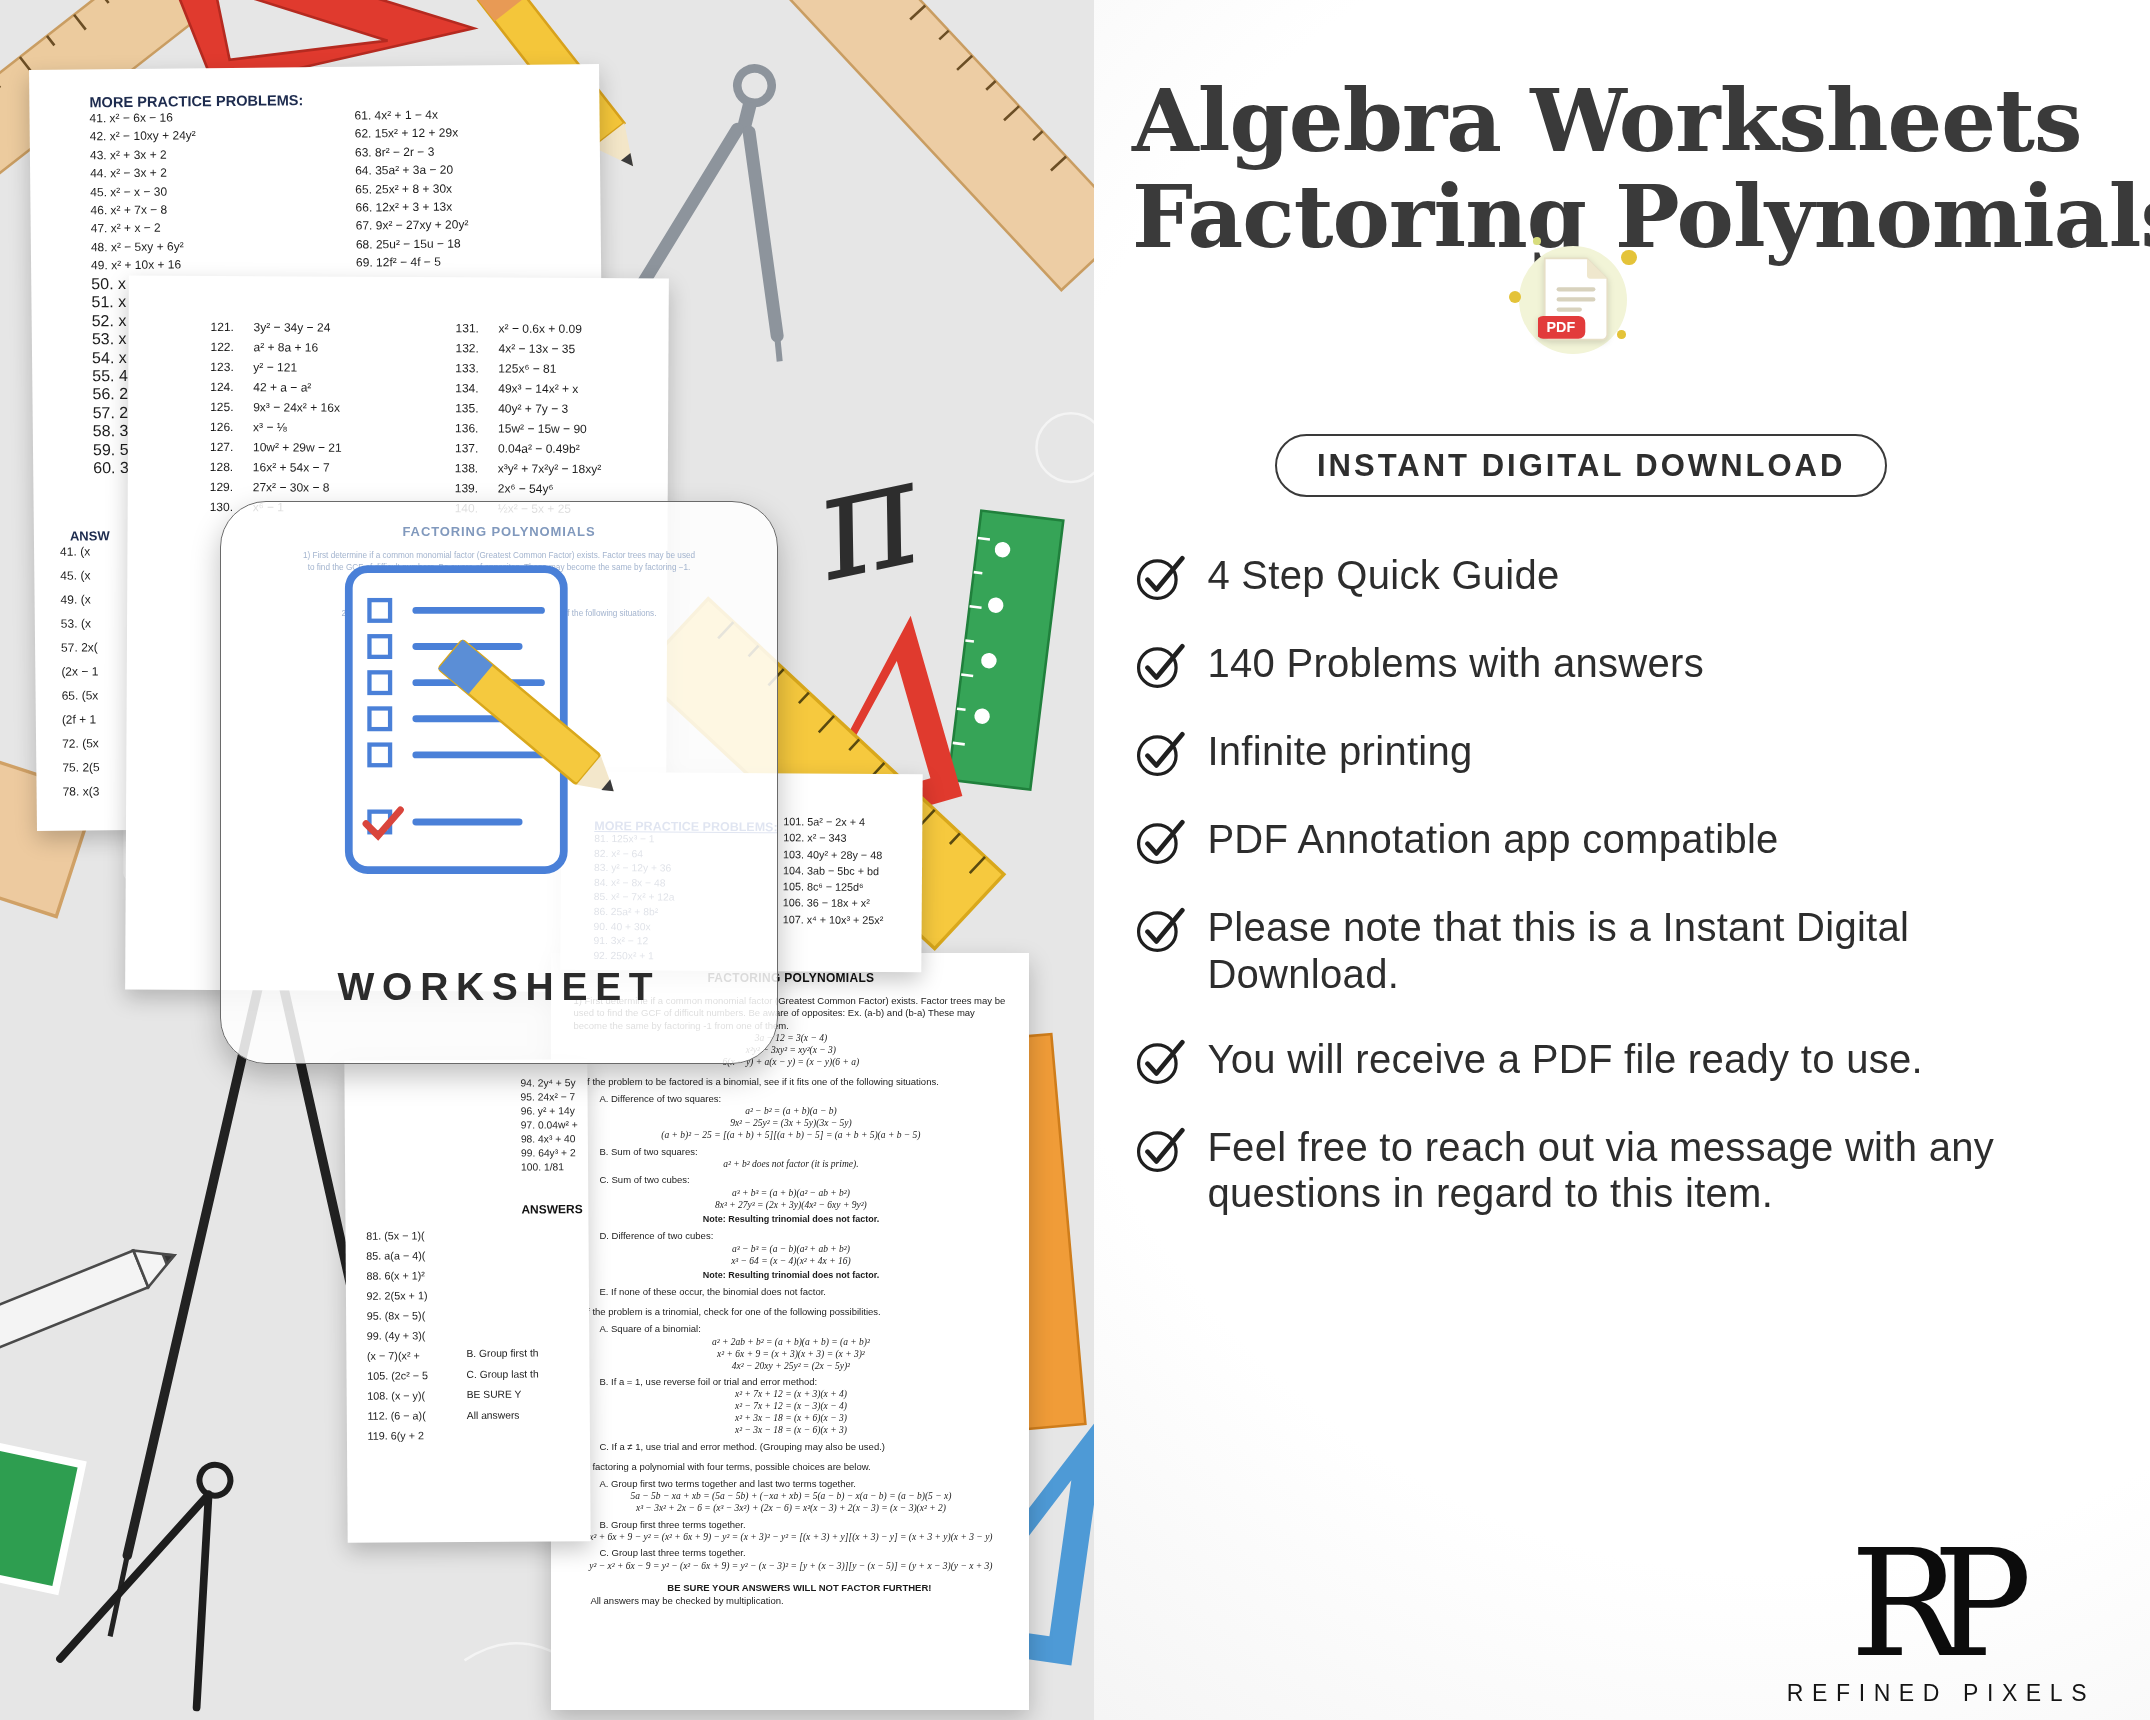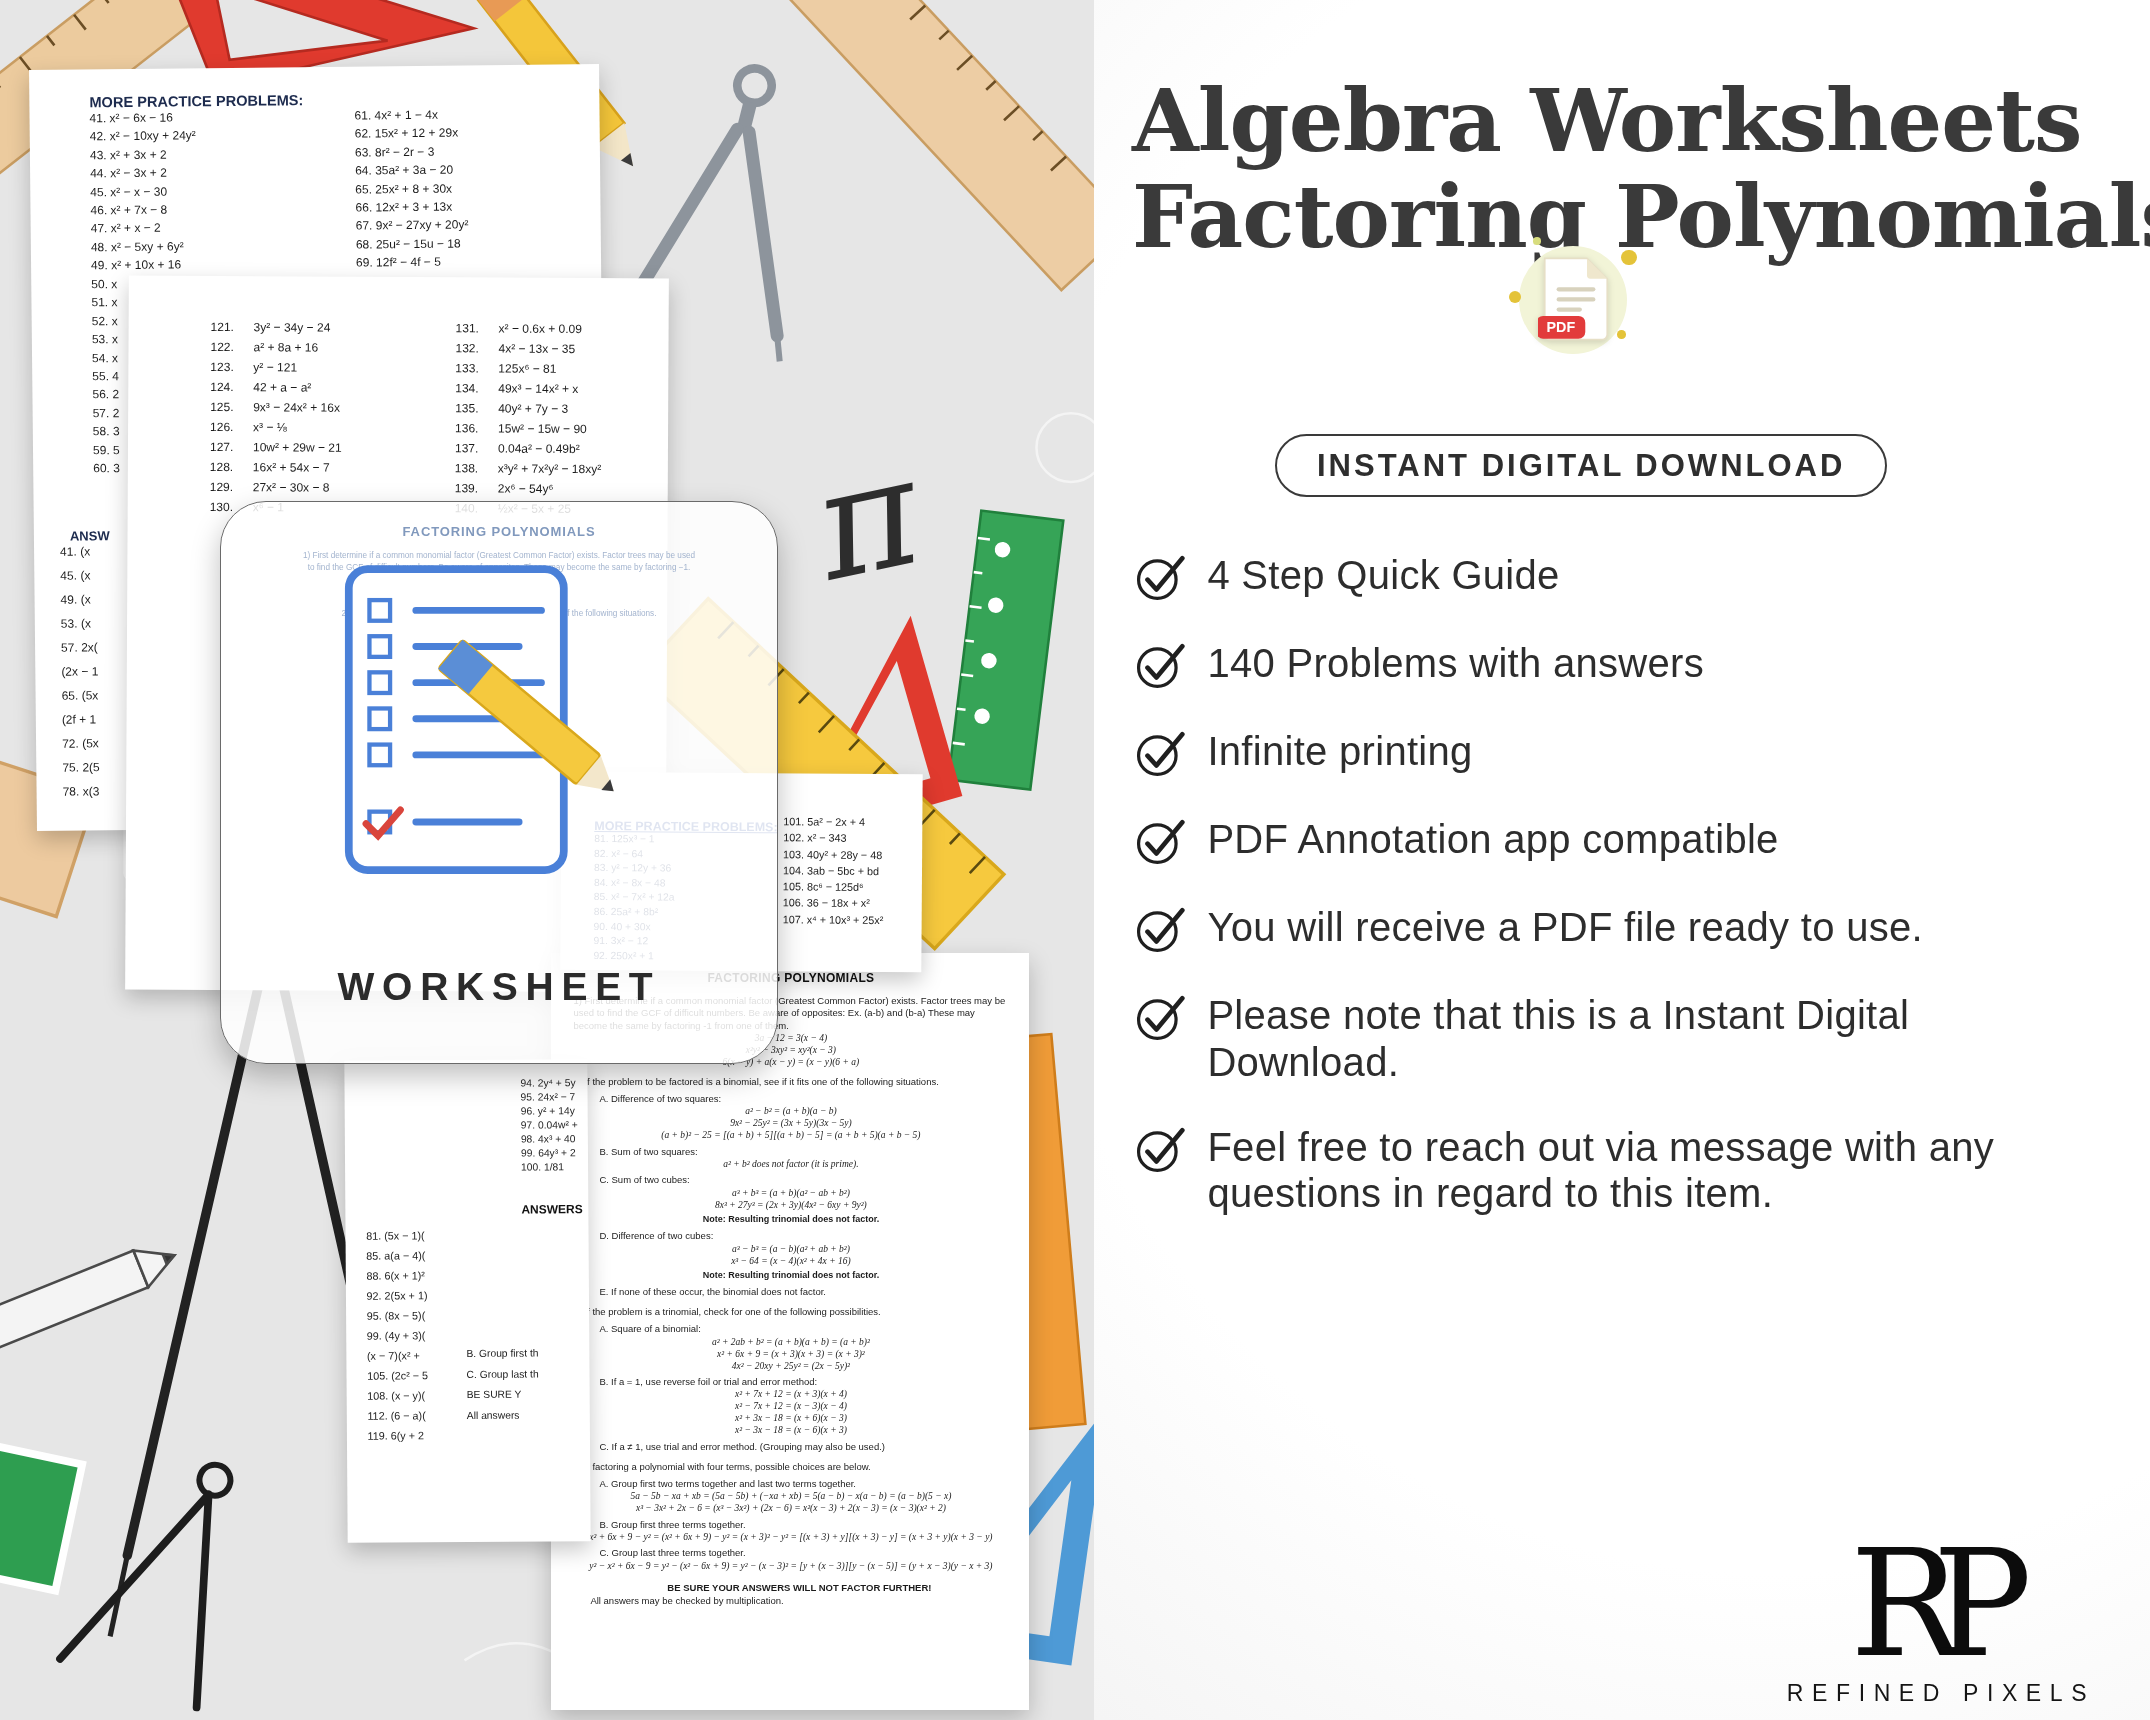--- a/index.html
+++ b/index.html
@@ -10,21 +10,21 @@
   .page{position:absolute;background:#fff;box-shadow:0 8.6px 22.4px rgba(0,0,0,.22);overflow:hidden;}
   .pageA{left:33px;top:67px;width:570px;height:761px;transform:rotate(-.6deg);z-index:1;}
   .pageB{left:127px;top:277px;width:540px;height:714px;transform:rotate(.3deg);z-index:2;}
   .pageE{left:551px;top:953px;width:478px;height:757px;z-index:3;}
   .pageD{left:561px;top:773px;width:361px;height:198px;transform:rotate(.4deg);z-index:4;}
   .pageF{left:346px;top:1060px;width:243px;height:482px;transform:rotate(-.4deg);z-index:5;}
   .plist{position:absolute;}
   .plist .row{white-space:nowrap;color:#1d1d1d;}
   .pa-h{position:absolute;left:60px;top:10.3px;font-size:14.6px;font-weight:bold;color:#1d2b4e;}
   .pa-c1{left:60px;top:40px;}   .pa-c1 .row{font-size:12px;line-height:18.4px;}
-  .pa-c1t{left:60px;top:206px;} .pa-c1t .row{font-size:12px;line-height:18.4px;}
+  .pa-c1t{left:60px;top:206px;} .pa-c1t .row{font-size:16px;line-height:18.4px;}
   .pa-c2{left:325px;top:40px;}  .pa-c2 .row{font-size:12px;line-height:18.4px;}
   .pa-ansh{position:absolute;left:36px;top:442px;font-size:13px;font-weight:bold;color:#1d2b4e;}
   .pa-ans{left:26px;top:470px;} .pa-ans .row{font-size:12px;line-height:24px;}
   .pb-c1{left:82px;top:41px;} .pb-c2{left:327px;top:41px;}
   .prow{display:flex;font-size:12px;line-height:20px;white-space:nowrap;color:#1d1d1d;}
   .prow .num{width:43px;flex:none;}
   .pd-h{position:absolute;left:33px;top:34px;font-size:12.5px;font-weight:bold;color:#2f4fa0;text-decoration:underline;}
   .pd-c1{left:33px;top:60px;}  .pd-c1 .row{font-size:10.3px;line-height:14.6px;color:#2c3e66;}
   .pd-c2{left:222px;top:40px;} .pd-c2 .row{font-size:10.8px;line-height:16.3px;}
   .pf-cb{left:176px;top:17px;}  .pf-cb .row{font-size:10.3px;line-height:14px;}
@@ -523,29 +523,29 @@
             <path d="M14 31 l10 11 L53 7" fill="none" stroke="#1f1f1f" stroke-width="5.2" stroke-linecap="round" stroke-linejoin="round"></path>
           </svg>
           <div class="ftext">PDF Annotation app compatible</div>
         </div>
 
         <div class="feat">
           <svg viewBox="0 0 56 56">
             <circle cx="25" cy="31" r="21" fill="none" stroke="#1f1f1f" stroke-width="3.6"></circle>
             <path d="M14 31 l10 11 L53 7" fill="none" stroke="#1f1f1f" stroke-width="5.2" stroke-linecap="round" stroke-linejoin="round"></path>
           </svg>
+          <div class="ftext">Please note that this is a Instant Digital Download.</div>
+        </div>
+
+        <div class="feat">
+          <svg viewBox="0 0 56 56">
+            <circle cx="25" cy="31" r="21" fill="none" stroke="#1f1f1f" stroke-width="3.6"></circle>
+            <path d="M14 31 l10 11 L53 7" fill="none" stroke="#1f1f1f" stroke-width="5.2" stroke-linecap="round" stroke-linejoin="round"></path>
+          </svg>
           <div class="ftext">You will receive a PDF file ready to use.</div>
-        </div>
-
-        <div class="feat">
-          <svg viewBox="0 0 56 56">
-            <circle cx="25" cy="31" r="21" fill="none" stroke="#1f1f1f" stroke-width="3.6"></circle>
-            <path d="M14 31 l10 11 L53 7" fill="none" stroke="#1f1f1f" stroke-width="5.2" stroke-linecap="round" stroke-linejoin="round"></path>
-          </svg>
-          <div class="ftext">Please note that this is a Instant Digital Download.</div>
         </div>
 
         <div class="feat">
           <svg viewBox="0 0 56 56">
             <circle cx="25" cy="31" r="21" fill="none" stroke="#1f1f1f" stroke-width="3.6"></circle>
             <path d="M14 31 l10 11 L53 7" fill="none" stroke="#1f1f1f" stroke-width="5.2" stroke-linecap="round" stroke-linejoin="round"></path>
           </svg>
           <div class="ftext">Feel free to reach out via message with any questions in regard to this item.</div>
         </div>
       </div>

